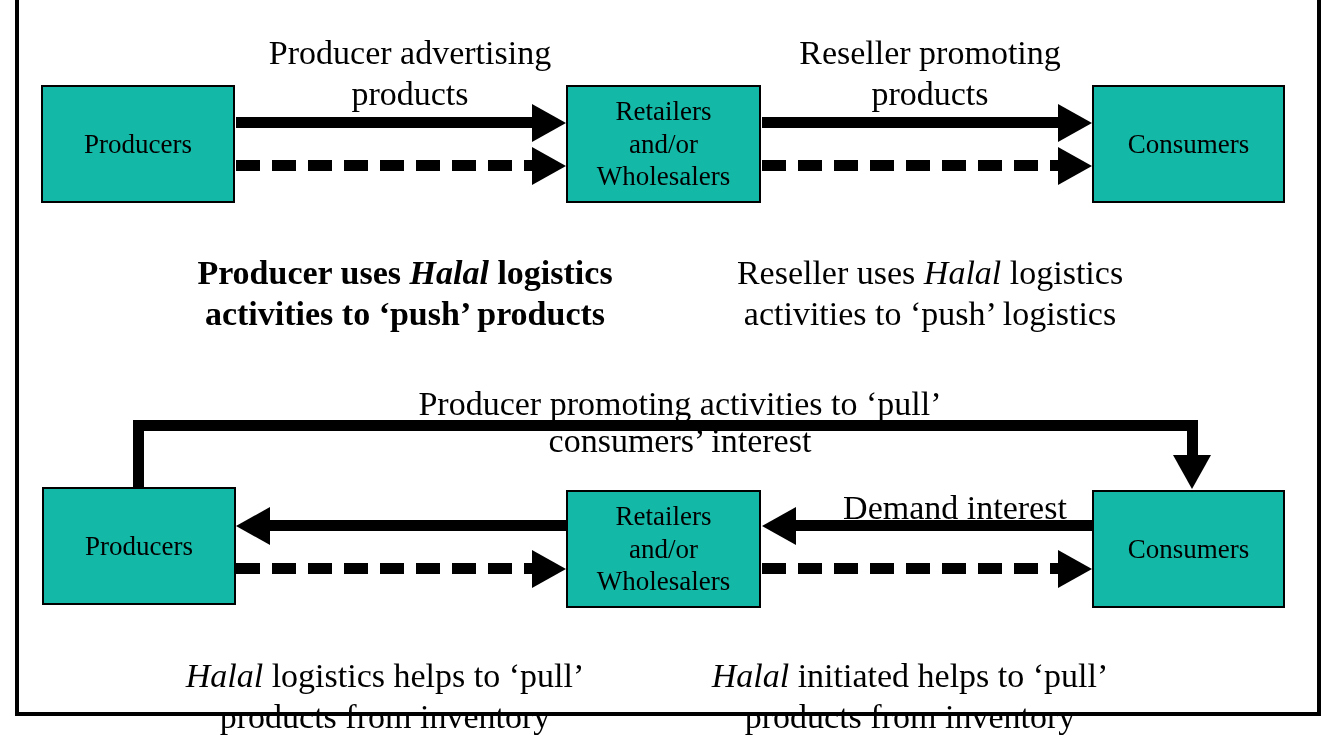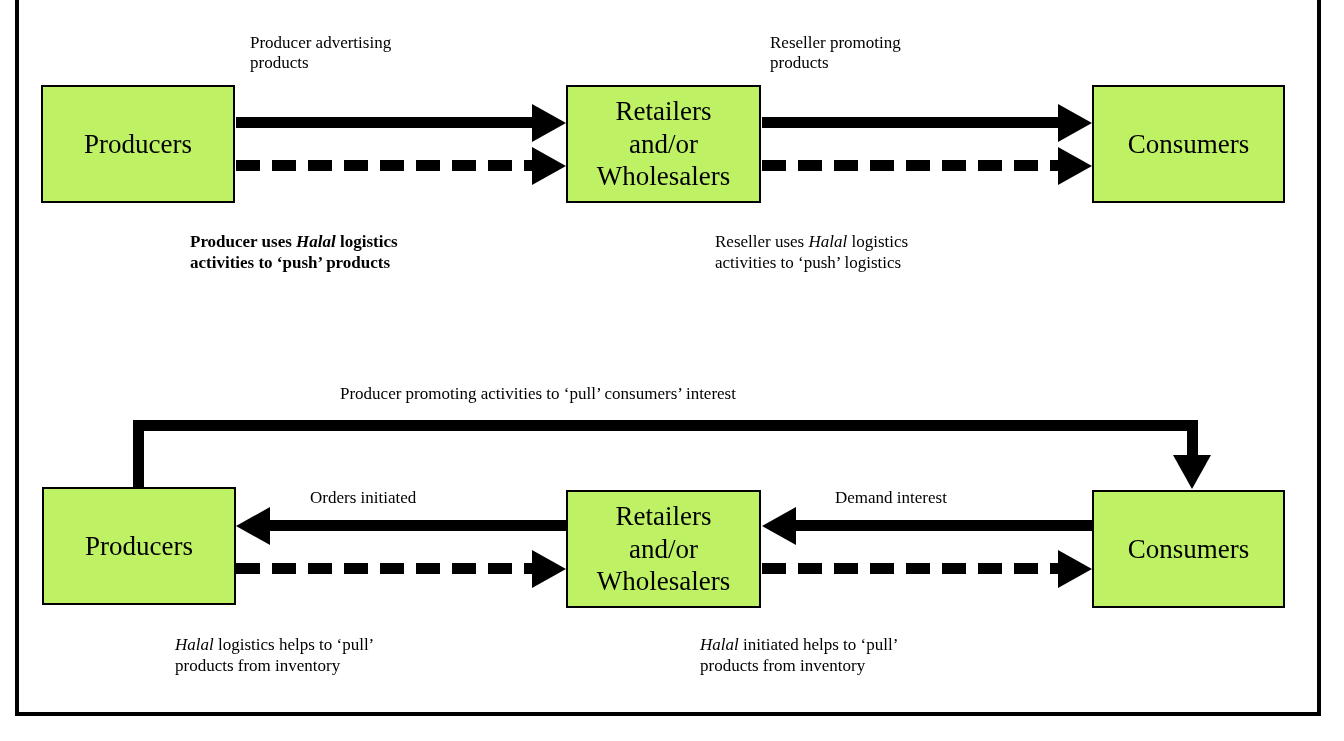--- a/index.html
+++ b/index.html
@@ -34,35 +34,35 @@
     position: absolute;
     left: 15px; top: 712px;
     width: 1306px; height: 4px;
     background: #000;
   }
   
   .node {
     position: absolute;
     box-sizing: border-box;
     border: 2px solid #000;
-    background: #bef264;
+    background: #14b8a6;
     display: flex;
     align-items: center;
     justify-content: center;
     text-align: center;
     font-size: 27px;
     line-height: 1.22;
     z-index: 6;
   }
   .node span { display: block; white-space: pre-line; }
   
   .label {
     position: absolute;
-    text-align: left;
-    font-size: 17px;
+    text-align: center;
+    font-size: 34px;
     line-height: 1.2;
     white-space: pre-line;
     z-index: 5;
   }
   .label.one-line { line-height: 1.1; }
   .italic { font-style: italic; }
   
   .shaft-h {
     position: absolute;
     background: #000;
@@ -175,21 +175,20 @@
   <div class="node" style="left:566px; top:490px; width:195px; height:118px;">
     <span>Retailers
 and/or
 Wholesalers</span>
   </div>
 
   <div class="node" style="left:1092px; top:490px; width:193px; height:118px;">
     <span>Consumers</span>
   </div>
 
-  <div class="label one-line" style="left:310px; top:489px; width:240px;">Orders initiated</div>
 
   <div class="label one-line" style="left:835px; top:489px; width:240px;">Demand interest</div>
 
   <div class="shaft-h" style="left:270px; top:520px; width:296px;"></div>
   <div class="head-l" style="left:236px; top:507px;"></div>
 
   <div class="dash-h" style="left:236px; top:563px; width:296px;"></div>
   <div class="head-r" style="left:532px; top:550px;"></div>
 
   <div class="shaft-h" style="left:796px; top:520px; width:296px;"></div>

